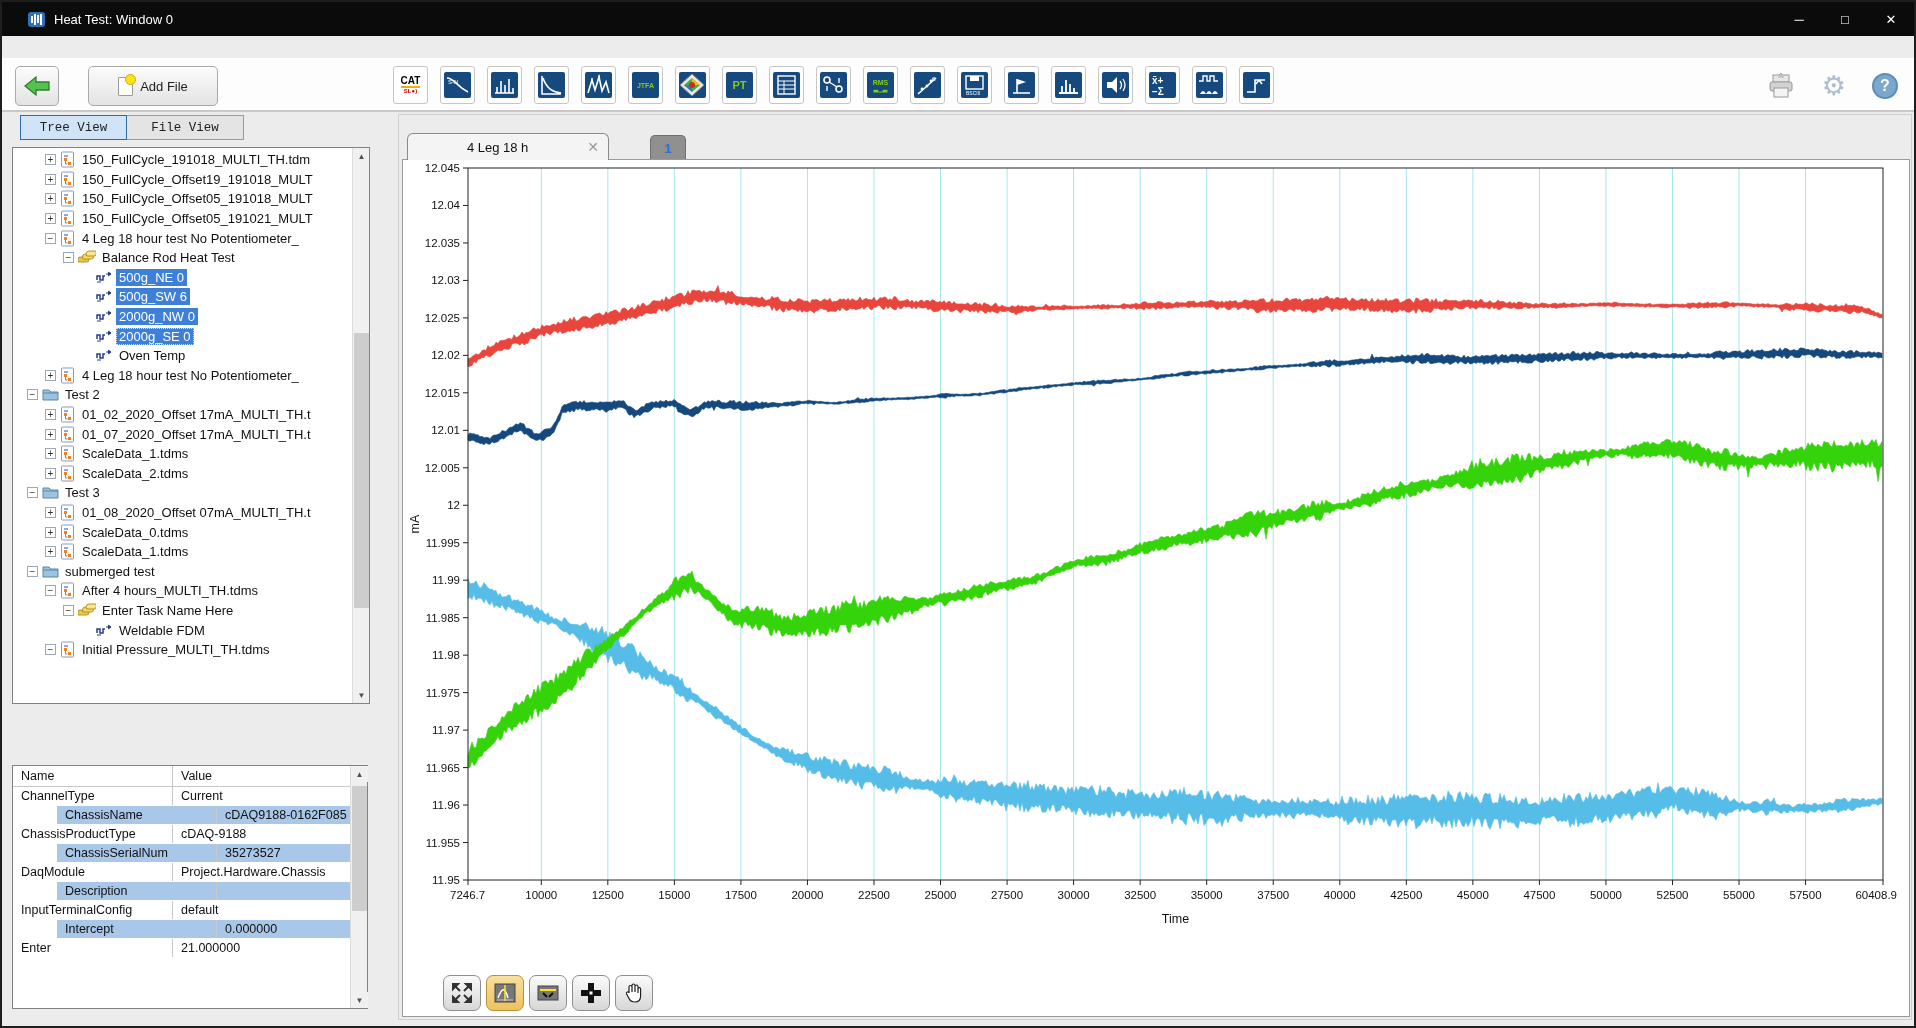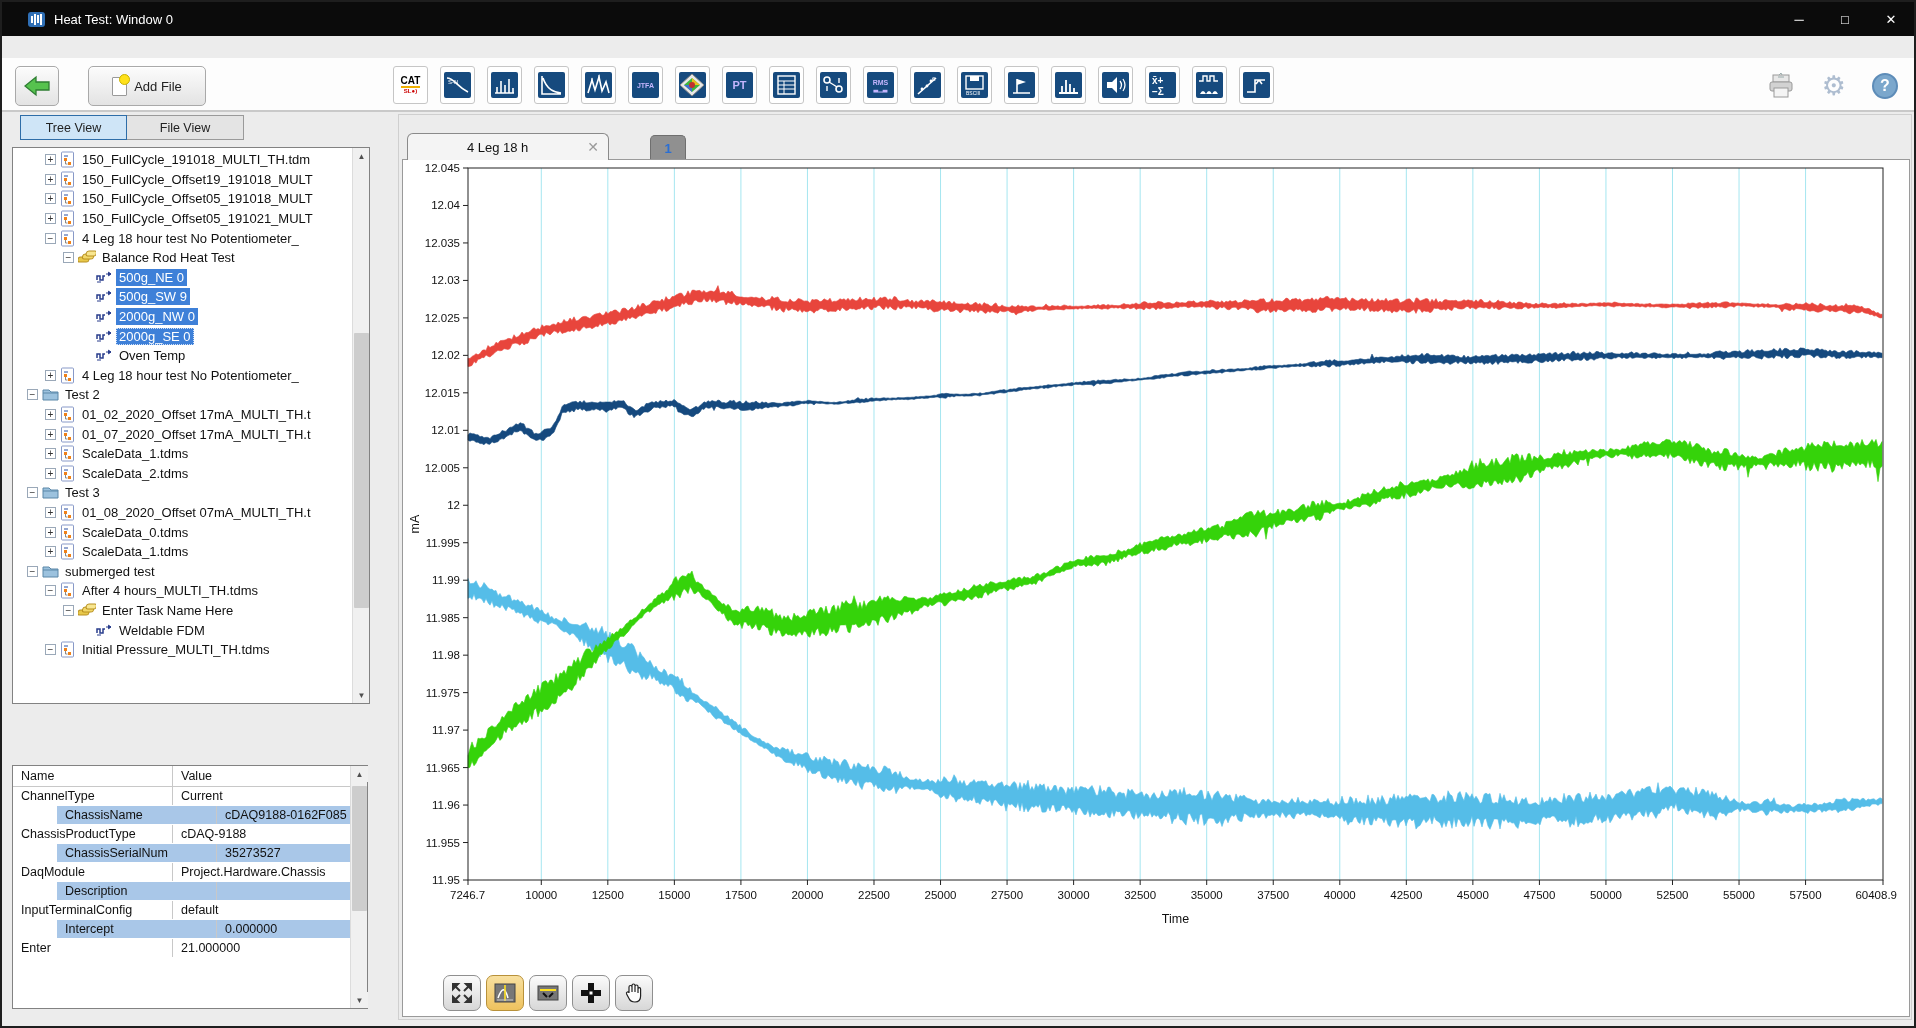--- a/index.html
+++ b/index.html
@@ -16,31 +16,31 @@
   .win-btn { width:46px; height:34px; color:#fff; display:flex; align-items:center; justify-content:center; font-size:13px; cursor:default; }
 
   
   .menubar { position:absolute; left:0; top:34px; width:100%; height:22px; background:#f5f5f5; border-bottom:1px solid #e0e0e0; display:flex; align-items:center; padding-left:6px; }
   .menu-item { font-size:12.5px; color:#111; padding:2px 9px; }
 
   
   .toolbar { position:absolute; left:0; top:56px; width:100%; height:54px; background:#fdfdfd; border-bottom:2px solid #c9c9c9; }
   .btn3d { position:absolute; border:1px solid #a9a9a9; border-radius:5px; background:linear-gradient(#fcfcfc,#e3e3e3); box-shadow:inset 0 1px 0 #fff; display:flex; align-items:center; justify-content:center; }
   .back-btn { left:13px; top:8px; width:44px; height:40px; }
-  .addfile-btn { left:86px; top:8px; width:118px; height:40px; gap:7px; font-size:13px; color:#222; }
+  .addfile-btn { left:86px; top:8px; width:130px; height:40px; gap:7px; font-size:13px; color:#222; }
   .page-ic { position:relative; width:15px; height:19px; background:#fff; border:1px solid #9a9a9a; border-radius:1px; }
   .page-ic::after { content:""; position:absolute; right:-4px; top:-4px; width:9px; height:9px; border-radius:50%; background:#ffe11a; border:1px solid #c9b200; }
   .tool-icons { position:absolute; left:391px; top:8px; display:flex; gap:12px; }
   .tool-btn { width:35px; height:38px; border:1px solid #c6c6c6; background:#fff; border-radius:3px; display:flex; align-items:center; justify-content:center; }
-  .tb-inner { width:27px; height:26px; background:#164a7e; border-radius:2px; color:#c4b5fd; display:flex; align-items:center; justify-content:center; overflow:hidden; }
+  .tb-inner { width:27px; height:26px; background:#164a7e; border-radius:2px; color:#84cc16; display:flex; align-items:center; justify-content:center; overflow:hidden; }
   .tb-inner.white { background:#fff; color:#000; }
   .right-icons { position:absolute; right:16px; top:8px; display:flex; gap:26px; align-items:center; height:40px; }
 
   
-  .view-tabs { position:absolute; left:18px; top:113px; display:flex; }
+  .view-tabs { position:absolute; left:18px; top:113px; display:flex;font-family:Liberation Mono, monospace; }
   .ltab { height:25px; display:flex; align-items:center; justify-content:center; font-size:12.5px; border:1px solid #9a9a9a; background:#e4e4e4; color:#222; }
   .ltab.active { background:#cfe5f7; border:1px solid #2e6da8; z-index:2; }
   .tree-box { position:absolute; left:10px; top:145px; width:358px; height:557px; background:#fff; border:1px solid #828282; overflow:hidden; }
   .tree-items { position:absolute; left:0; top:2px; right:17px; bottom:0; overflow:hidden; }
   .tree-row { height:19.6px; display:flex; align-items:center; white-space:nowrap; font-size:13px; color:#111; }
   .expander { width:11px; height:11px; border:1px solid #9aa8b8; background:#fff; font-size:10px; line-height:9px; text-align:center; color:#333; flex:none; }
   .tree-label { padding:1px 3px; }
   .tree-label.sel { background:#3e80d8; color:#fff; }
   .tree-label.focus { outline:1px dotted #cfe0f8; outline-offset:-1px; }
   .vscroll { position:absolute; right:0; top:0; bottom:0; width:17px; background:#f0f0f0; border-left:1px solid #dcdcdc; }
@@ -391,21 +391,21 @@
         </div>
         <div class="tree-row">
           <span style="flex: 0 0 auto; width: 82px;"></span>
           <span style="flex: 0 0 auto; display: flex; align-items: center;">
             <svg width="18" height="13" viewBox="0 0 18 13">
               <path d="M2 9 v-4 h3 v4 h3 v-4 h2" fill="none" stroke="#283c8c" stroke-width="1.5"></path>
               <path d="M11 3 h5 M16 3 l-2.5 -1.8 v3.6 z M2 11 h4" stroke="#283c8c" fill="#283c8c"></path>
             </svg>
           </span>
           <span style="width: 3px;"></span>
-          <span class="tree-label sel">500g_SW 9</span>
+          <span class="tree-label sel">500g_SW 6</span>
         </div>
         <div class="tree-row">
           <span style="flex: 0 0 auto; width: 82px;"></span>
           <span style="flex: 0 0 auto; display: flex; align-items: center;">
             <svg width="18" height="13" viewBox="0 0 18 13">
               <path d="M2 9 v-4 h3 v4 h3 v-4 h2" fill="none" stroke="#283c8c" stroke-width="1.5"></path>
               <path d="M11 3 h5 M16 3 l-2.5 -1.8 v3.6 z M2 11 h4" stroke="#283c8c" fill="#283c8c"></path>
             </svg>
           </span>
           <span style="width: 3px;"></span>

